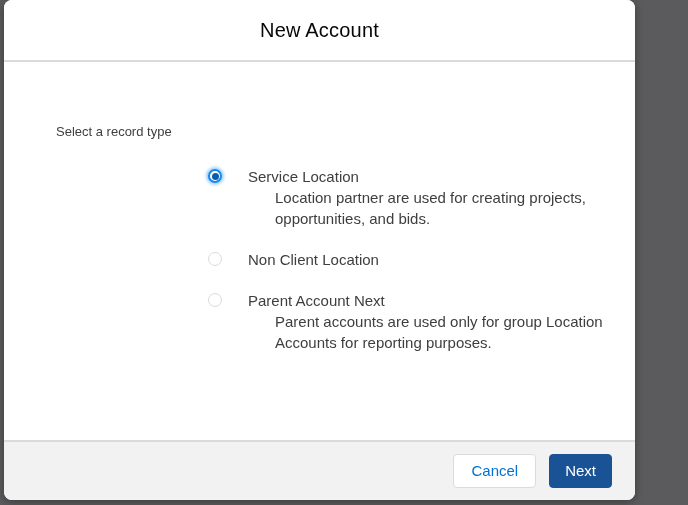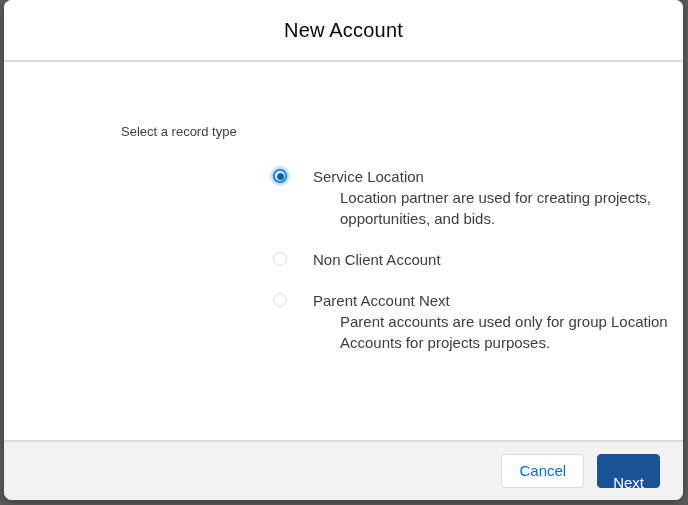--- a/index.html
+++ b/index.html
@@ -6,21 +6,21 @@
   html, body {
     width: 688px; height: 505px;
     font-family: "Liberation Sans", "DejaVu Sans", sans-serif;
     overflow: hidden;
   }
   body { background: var(--backdrop, #5b5b5d); position: relative; }
 
   .modal {
     position: absolute;
     left: 4px; top: 0;
-    width: 679px; height: 500px;
+    width: 631px; height: 500px;
     background: #ffffff;
     border-radius: 8px;
     box-shadow: 0 2px 8px rgba(0,0,0,0.35);
     display: flex;
     flex-direction: column;
     overflow: hidden;
   }
 
   .modal-header {
     height: 62px;
@@ -38,21 +38,21 @@
     letter-spacing: 0.2px;
   }
 
   .modal-body {
     flex: 1 1 auto;
     background: #fff;
     overflow: hidden;
   }
   .content-row {
     display: flex;
-    padding: 59px 0 0 117px;
+    padding: 59px 0 0 52px;
   }
   .field-label {
     width: 152px;
     flex: 0 0 152px;
     font-size: 13px;
     color: var(--text, #3e3e3c);
     padding-top: 2px;
     line-height: 17px;
   }
   .options-col { padding-top: 25px; }
@@ -122,21 +122,21 @@
   .btn-neutral {
     background: #ffffff;
     border: 1px solid var(--border, #dddbda);
     color: var(--accent-blue, #0070d2);
     padding: 0 17px;
   }
   .btn-brand {
     background: var(--next-bg, #1a5296);
     border: 1px solid var(--next-bg, #1a5296);
     color: #ffffff;
-    padding: 12px 15px;
+    padding: 0 15px;
     text-align: center;
   }
 </style>
 </head>
 <body>
 
 <div class="modal" role="dialog">
 
   <div class="modal-header">
     <h2 class="modal-title">New Account</h2>
@@ -153,30 +153,30 @@
           <div class="option-text">
             <div class="option-title">Service Location</div>
             <div class="option-desc">Location partner are used for creating projects,
 opportunities, and bids.</div>
           </div>
         </div>
 
         <div class="option-row">
           <span class="radio"></span>
           <div class="option-text">
-            <div class="option-title">Non Client Account</div>
+            <div class="option-title">Non Client Location</div>
           </div>
         </div>
 
         <div class="option-row">
           <span class="radio"></span>
           <div class="option-text">
             <div class="option-title">Parent Account Next</div>
             <div class="option-desc">Parent accounts are used only for group Location
-Accounts for projects purposes.</div>
+Accounts for reporting purposes.</div>
           </div>
         </div>
 
       </div>
     </div>
   </div>
 
   <div class="modal-footer">
     <button class="btn btn-neutral">Cancel</button>
     <button class="btn btn-brand">Next</button>

